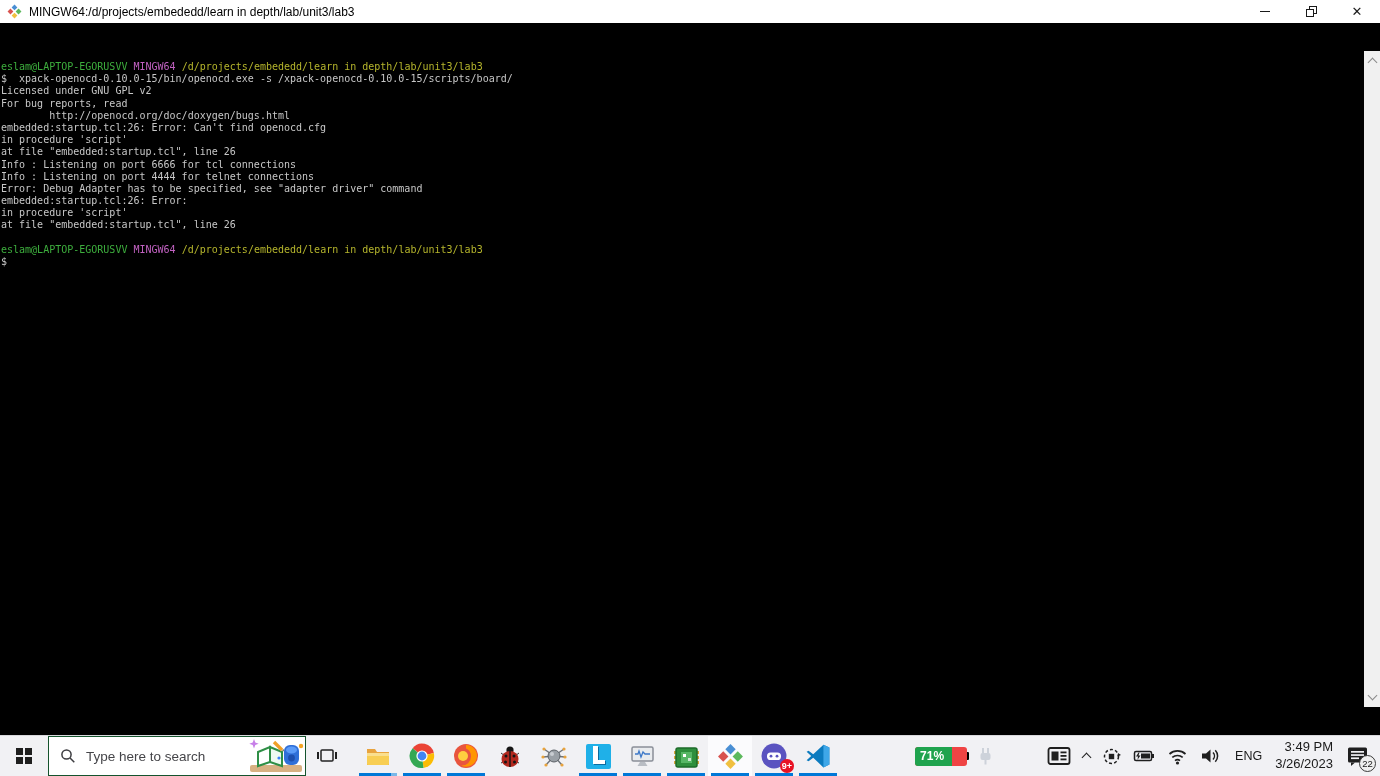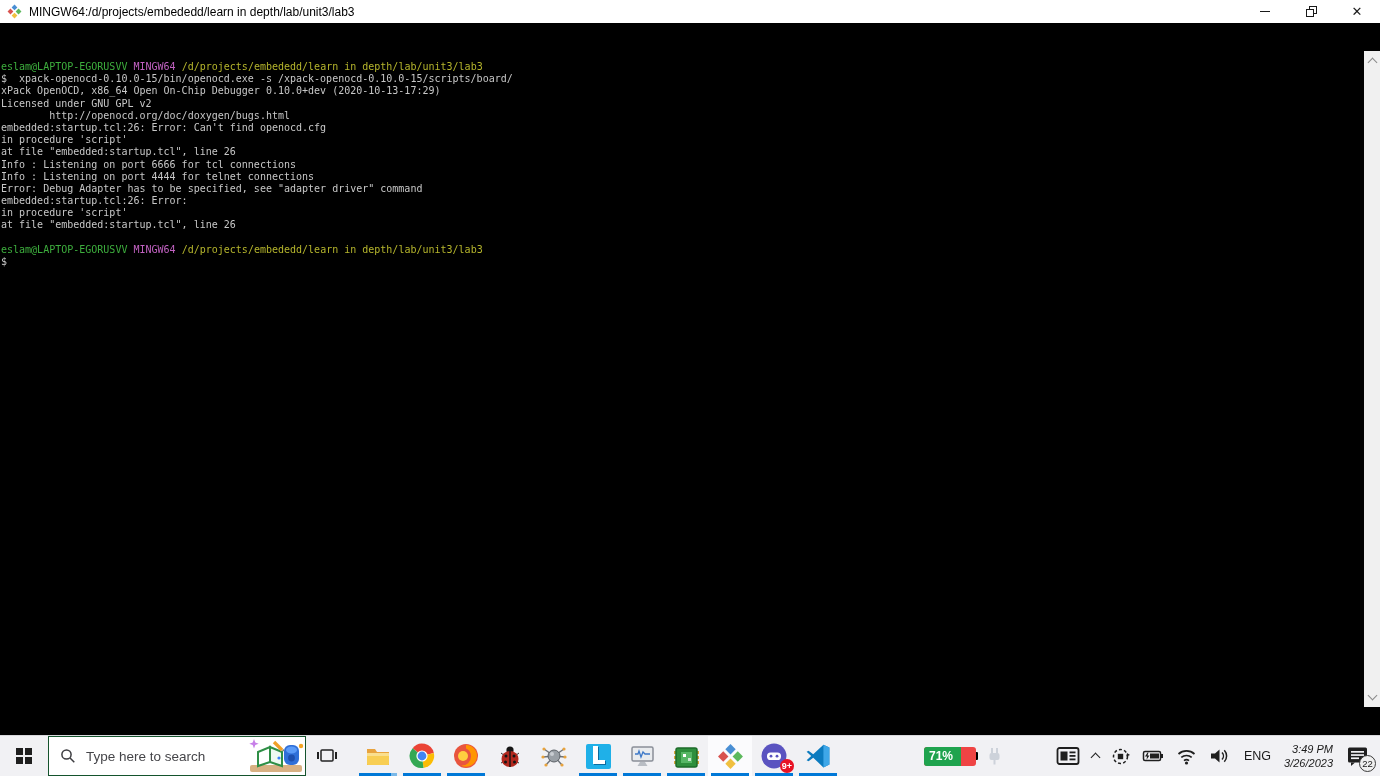--- a/index.html
+++ b/index.html
@@ -62,21 +62,21 @@
   .tray { margin-left:auto; display:flex; align-items:center; }
   .bat-widget { position:relative; width:52px; height:19px; background:#ef4444; border-radius:3px;
                 display:flex; align-items:center; overflow:hidden; }
   .bat-fill { position:absolute; left:0; top:0; bottom:0; width:71%; background:#1fa34e; }
   .bat-label { position:relative; z-index:1; color:#fff; font-size:12px; font-weight:bold; padding-left:5px;
                font-family:"Liberation Sans", sans-serif; }
   .bat-nub { width:2px; height:8px; background:#000; border-radius:0 1px 1px 0; margin-right:3px; }
 
   .tray-icon { display:flex; align-items:center; justify-content:center; padding:0 6px; height:100%; }
   .lang { font-size:12.5px; color:#1a1a1a; padding:0 8px; display:flex; align-items:center; }
-  .clock { font-size:11px; color:#1a1a1a; text-align:right; line-height:1.3; padding:0 7px 0 5px;font-style:italic; }
+  .clock { font-size:13px; color:#1a1a1a; text-align:right; line-height:1.3; padding:0 7px 0 5px; }
   .action-center { position:relative; padding:0 10px 0 6px; display:flex; align-items:center; height:100%; }
   .ac-badge { position:absolute; right:4px; bottom:4px; width:17px; height:17px; border-radius:50%;
               background:#efefef; border:1.5px solid #3a3a3a; color:#1a1a1a; font-size:9.5px;
               display:flex; align-items:center; justify-content:center;margin-left:38px; }
   .spacer-news { width:42px; }
 </style>
 </head>
 <body>
 
 <div class="screen">
@@ -102,22 +102,22 @@
       <div class="wbtn">
           <span class="close-glyph">✕</span>
         </div>
     </div>
   </div>
 
   <div class="terminal">
     <div class="term-output">
         <div class="tline"><span style="color: rgb(61, 174, 61);">eslam@LAPTOP-EGORUSVV</span><span style="color: rgb(199, 199, 199);"> </span><span style="color: rgb(193, 97, 193);">MINGW64</span><span style="color: rgb(199, 199, 199);"> </span><span style="color: rgb(181, 181, 44);">/d/projects/embededd/learn in depth/lab/unit3/lab3</span></div>
         <div class="tline"><span style="color: rgb(199, 199, 199);">$  xpack-openocd-0.10.0-15/bin/openocd.exe -s /xpack-openocd-0.10.0-15/scripts/board/</span></div>
-        <div class="tline"><span style="color: rgb(199, 199, 199);">xPack OpenOCD, x86_64 Open On-Chip Debugger 0.10.0+dev (2020-10-13-17:29)</span></div>
         <div class="tline"><span style="color: rgb(199, 199, 199);">Licensed under GNU GPL v2</span></div>
+        <div class="tline"><span style="color: rgb(199, 199, 199);">For bug reports, read</span></div>
         <div class="tline"><span style="color: rgb(199, 199, 199);">        http://openocd.org/doc/doxygen/bugs.html</span></div>
         <div class="tline"><span style="color: rgb(199, 199, 199);">embedded:startup.tcl:26: Error: Can't find openocd.cfg</span></div>
         <div class="tline"><span style="color: rgb(199, 199, 199);">in procedure 'script'</span></div>
         <div class="tline"><span style="color: rgb(199, 199, 199);">at file "embedded:startup.tcl", line 26</span></div>
         <div class="tline"><span style="color: rgb(199, 199, 199);">Info : Listening on port 6666 for tcl connections</span></div>
         <div class="tline"><span style="color: rgb(199, 199, 199);">Info : Listening on port 4444 for telnet connections</span></div>
         <div class="tline"><span style="color: rgb(199, 199, 199);">Error: Debug Adapter has to be specified, see "adapter driver" command</span></div>
         <div class="tline"><span style="color: rgb(199, 199, 199);">embedded:startup.tcl:26: Error:</span></div>
         <div class="tline"><span style="color: rgb(199, 199, 199);">in procedure 'script'</span></div>
         <div class="tline"><span style="color: rgb(199, 199, 199);">at file "embedded:startup.tcl", line 26</span></div>

